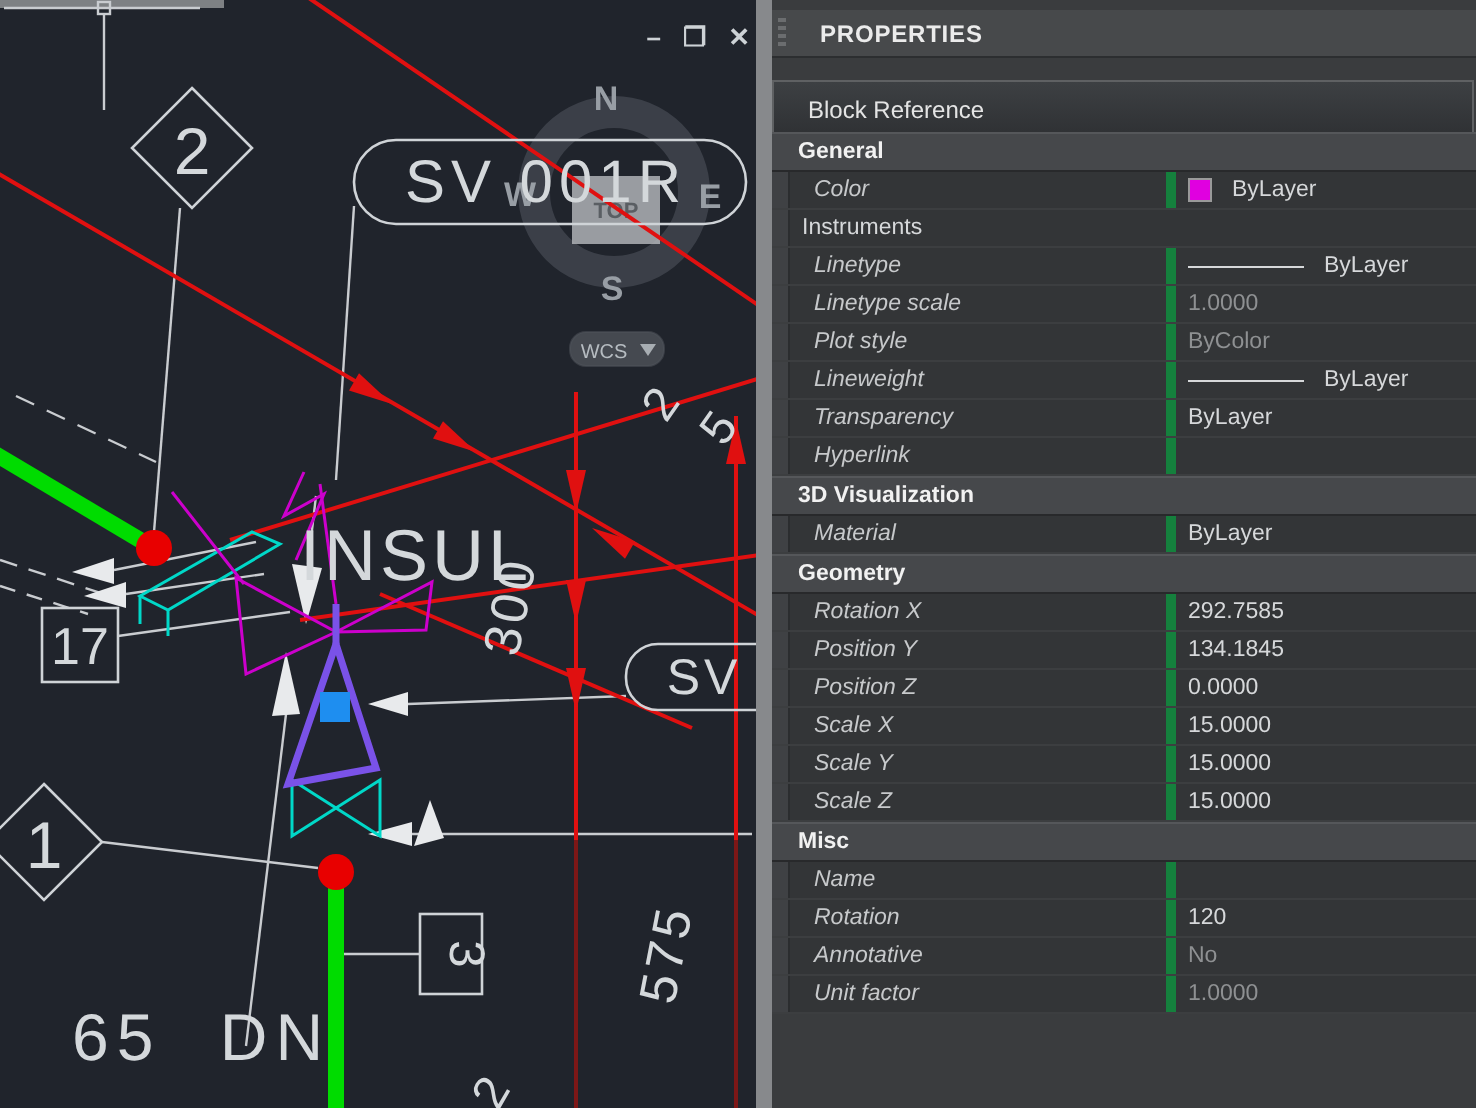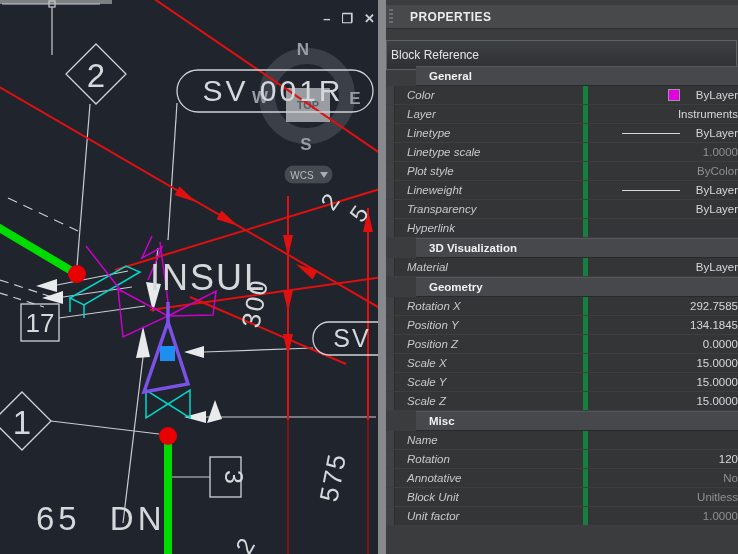--- a/index.html
+++ b/index.html
@@ -20,30 +20,30 @@
   
   #panel{position:absolute;left:386px;top:0;width:352px;height:554px;background:#3a3c3e;
     color:#d6d8da;font-size:11.5px;}
   #panel-title{position:absolute;left:0;top:5px;width:352px;height:23px;background:#47494b;
     border-bottom:1px solid #2c2e30;display:flex;align-items:center;}
   #panel-title .grab{width:4px;height:15px;margin-left:3px;
     background:repeating-linear-gradient(#6b6d6f 0 2px,#47494b 2px 4px);}
   #panel-title .t{margin-left:17px;font-size:12px;font-weight:bold;letter-spacing:.4px;color:#ebebeb;}
   #obj-select{position:absolute;left:0;top:40px;width:351px;height:30px;
     background:linear-gradient(#3d4043,#2e3033);border:1px solid #5f6163;
-    display:flex;align-items:center;padding-left:4px;box-sizing:border-box;color:#e4e4e4;font-size:12px;}
+    display:flex;align-items:center;padding-left:17px;box-sizing:border-box;color:#e4e4e4;font-size:12px;}
   #sections{position:absolute;left:0;top:66px;width:352px;}
   .sec-header{height:18px;background:#46484b;border-top:1px solid #55575a;border-bottom:1px solid #28292b;
-    display:flex;align-items:center;padding-left:13px;font-weight:bold;color:#f1f1f1;font-size:11.5px;margin-left:30px;}
+    display:flex;align-items:center;padding-left:13px;font-weight:bold;color:#f1f1f1;font-size:11.5px;}
   .prop-row{height:18px;display:flex;align-items:center;background:#333537;
     border-bottom:1px solid #3c3e40;}
   .prop-row .gutter{width:8px;align-self:stretch;background:#3f4144;border-right:1px solid #2b2d2f;}
   .prop-row .lbl{width:176px;padding-left:12px;color:#c7c9cb;border-right:5px solid #15803d;
     align-self:stretch;display:flex;align-items:center;font-style:italic;}
-  .prop-row .val{flex:1;padding-left:6px;display:flex;align-items:center;gap:16px;color:#d6d8da;justify-content:flex-end;}
+  .prop-row .val{flex:1;padding-left:6px;display:flex;align-items:center;gap:10px;color:#d6d8da;}
   .prop-row .val.muted{color:#8e9092;}
   .swatch{width:10px;height:10px;border:1px solid #9a9a9a;display:inline-block;}
   .lineglyph{width:58px;height:1px;background:#d6d8da;display:inline-block;}
 </style>
 </head>
 <body>
 
 <div id="stage">
 
   <div id="viewport">
@@ -196,21 +196,20 @@
         <div class="prop-row">
           <div class="gutter"></div>
           <div class="lbl">Color</div>
           <div class="val">
             <span class="swatch" style="background: rgb(224, 0, 224);"></span>
             <span>ByLayer</span>
           </div>
         </div>
         <div class="prop-row">
           <div class="gutter"></div>
-          <div class="lbl">Layer</div>
           <div class="val">
             <span>Instruments</span>
           </div>
         </div>
         <div class="prop-row">
           <div class="gutter"></div>
           <div class="lbl">Linetype</div>
           <div class="val">
             <span class="lineglyph"></span>
             <span>ByLayer</span>
@@ -317,27 +316,20 @@
         </div>
         <div class="prop-row">
           <div class="gutter"></div>
           <div class="lbl">Annotative</div>
           <div class="val muted">
             <span>No</span>
           </div>
         </div>
         <div class="prop-row">
           <div class="gutter"></div>
-          <div class="lbl">Block Unit</div>
-          <div class="val muted">
-            <span>Unitless</span>
-          </div>
-        </div>
-        <div class="prop-row">
-          <div class="gutter"></div>
           <div class="lbl">Unit factor</div>
           <div class="val muted">
             <span>1.0000</span>
           </div>
         </div>
       </div>
   </div>
 </div>
 
 </body></html>

